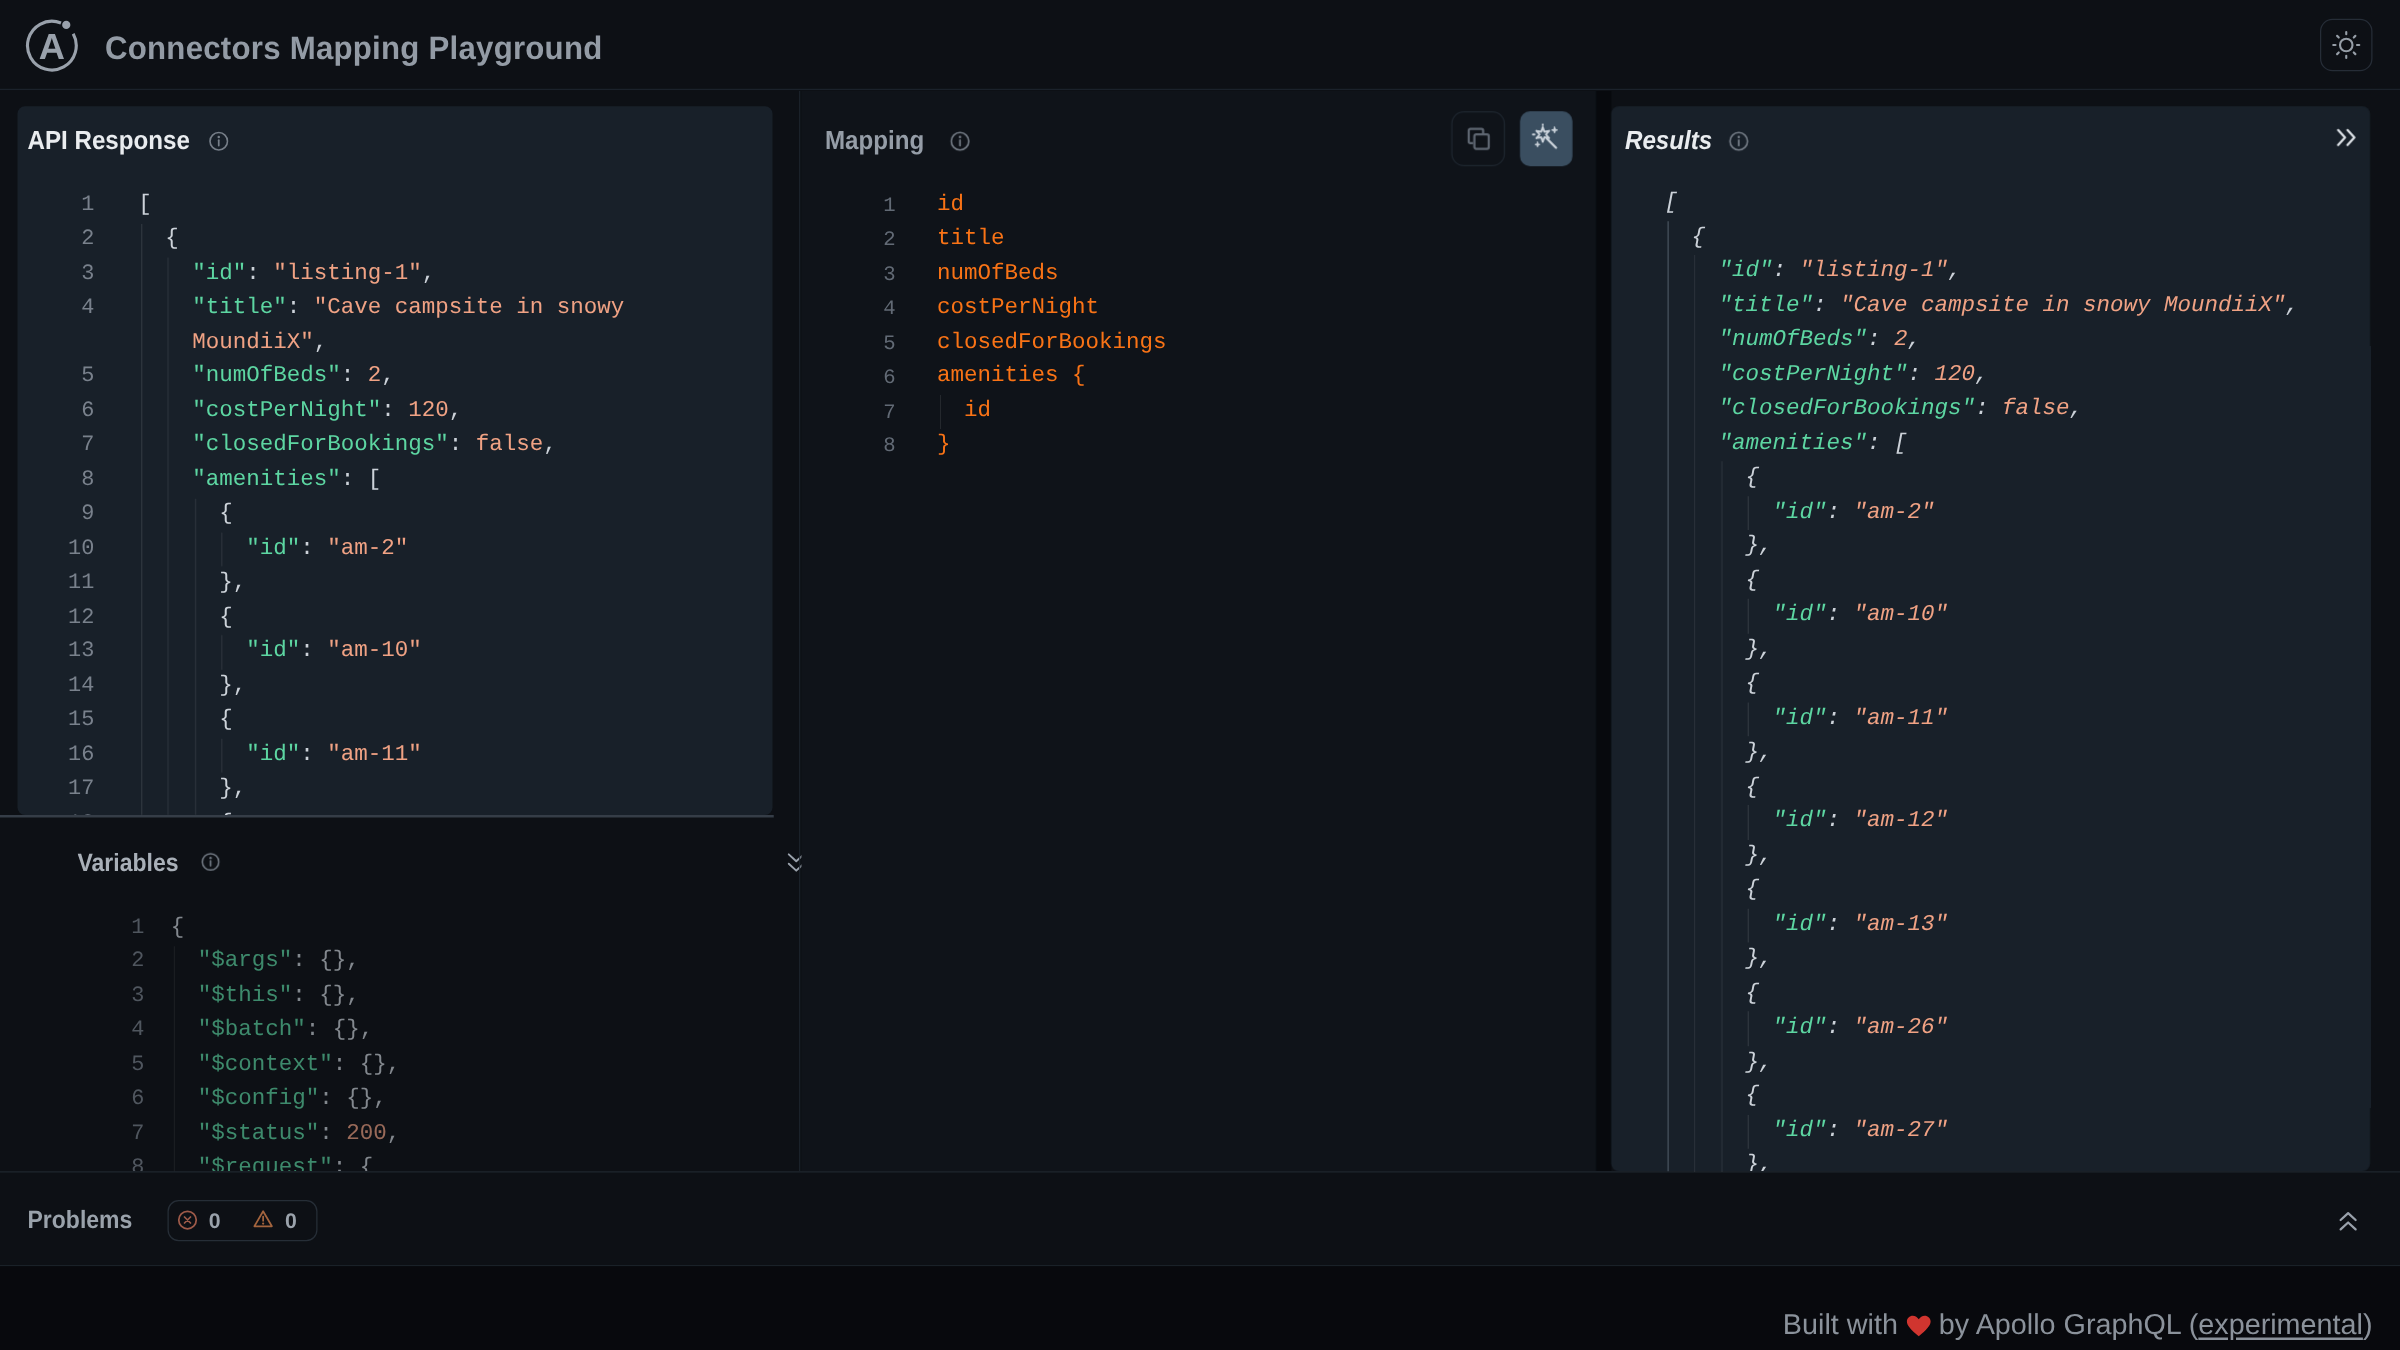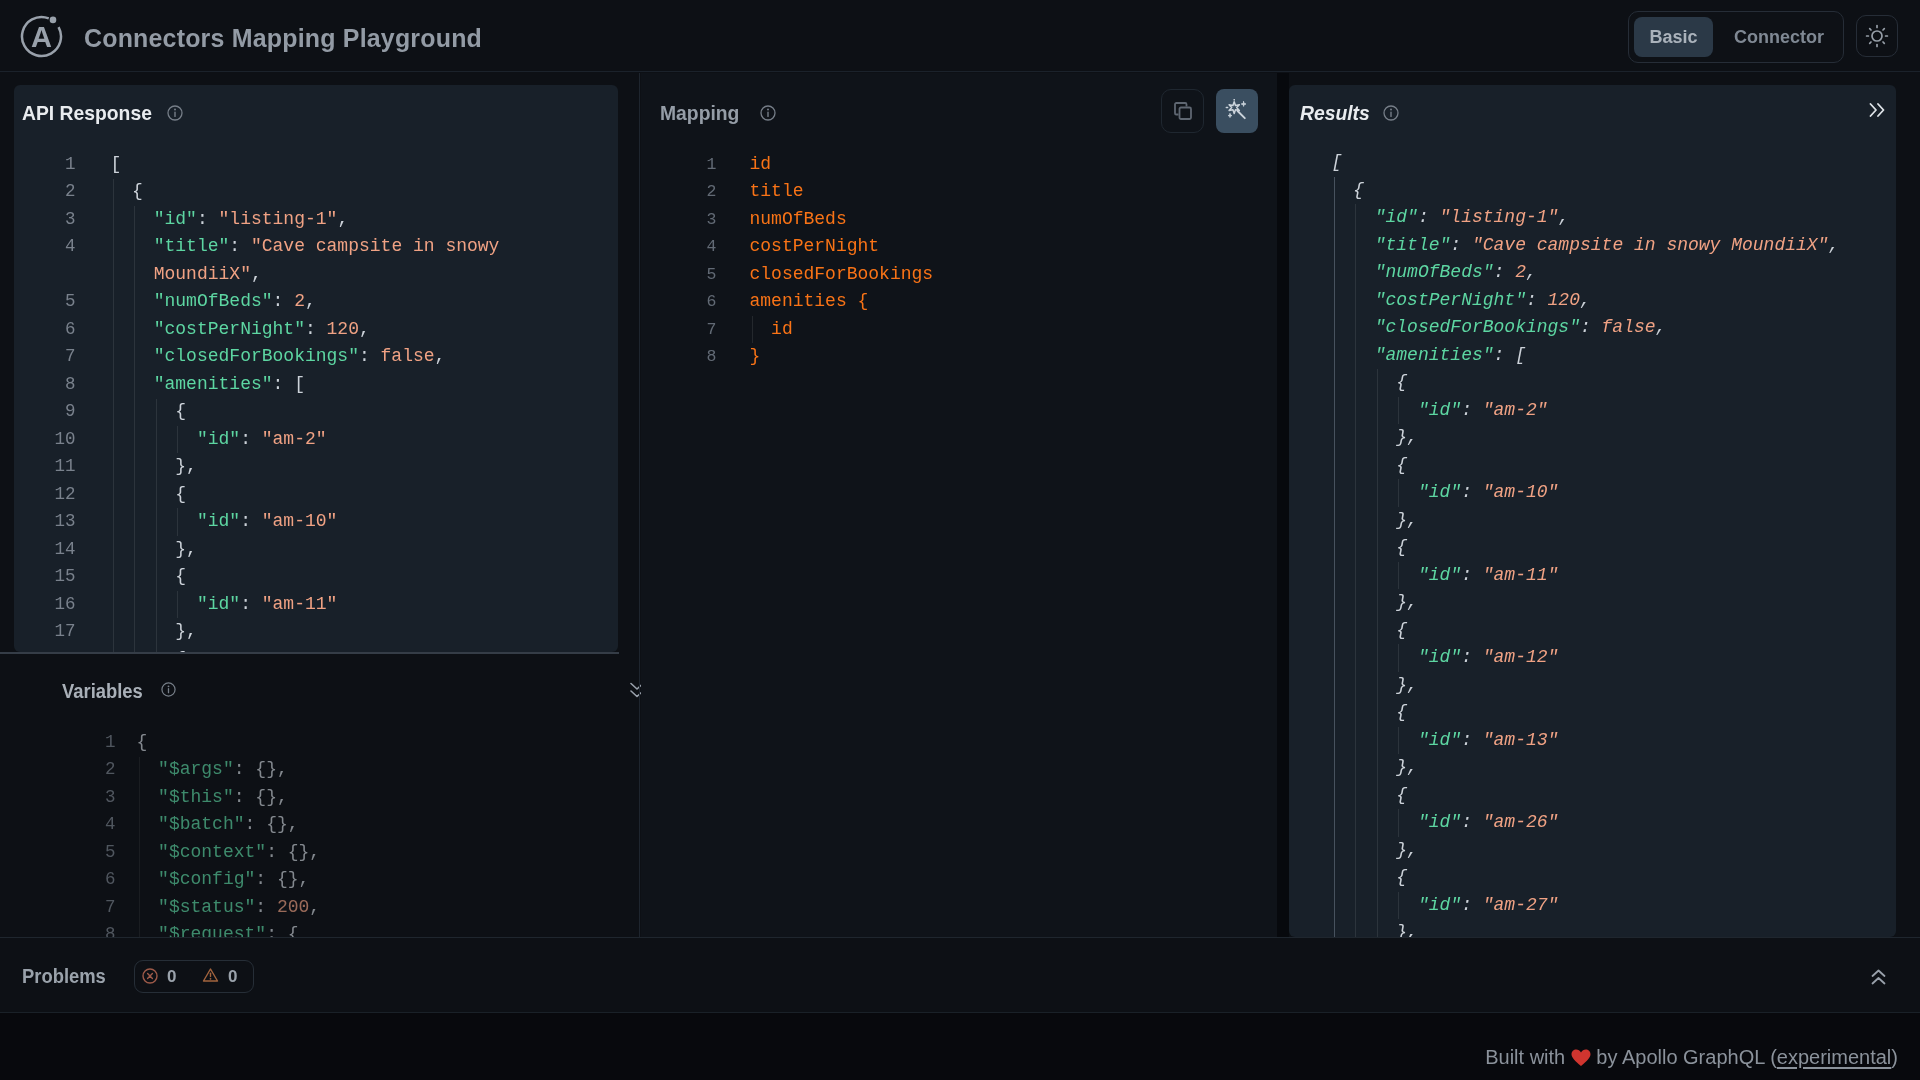--- a/index.html
+++ b/index.html
@@ -44,40 +44,35 @@
   .o { color:#f0a284; }   
   .guide { position:absolute; width:1px; background:rgba(255,255,255,0.09); }
   .guideB { position:absolute; width:1px; background:#47525e; }
   
   #mainline { left:0; top:937px; width:1920px; height:1px; background:#1f262e; }
   #problems { left:0; top:938px; width:1552px; height:74px; }
   #probbadge { left:134px; top:22px; width:120px; height:33px; border:1px solid #262e37;
     border-radius:9px; }
   #botline { left:0; top:1012px; width:1920px; height:1px; background:#1a2128; }
   #footer { left:0; top:1013px; width:1920px; height:67px; background:#08090d; }
-  #foottext { position:absolute; right:22px; top:33px; font-size:20px; color:#8b929b;
+  #foottext { position:absolute; right:22px; top:33px; font-size:23px; color:#8b929b;
     white-space:nowrap; transform:translateZ(0); }
   #foottext u { text-underline-offset:3px; }
 </style>
 </head>
 <body>
 <div id="app">
 
   <div class="abs" id="header">
     <svg class="abs" style="left:19px;top:14px;transform:translateZ(0)" width="45" height="45" viewBox="0 0 45 45">
       <circle cx="22.5" cy="22.5" r="19.5" fill="none" stroke="#99a1ab" stroke-width="2.5" stroke-dasharray="108.5 14" transform="rotate(-29 22.5 22.5)"></circle>
       <circle cx="34" cy="5.9" r="3.3" fill="#99a1ab"></circle>
       <text x="22.5" y="33" text-anchor="middle" font-family="Liberation Sans" font-weight="bold" font-size="29" fill="#99a1ab">A</text>
     </svg>
     <div class="abs" id="title">Connectors Mapping Playground</div>
-    <div class="abs" id="seg">
-      <div class="chip"></div>
-      <div class="lbl on">Basic</div>
-      <div class="lbl off">Connector</div>
-    </div>
     <div class="abs" id="sunbtn">
       <svg width="40" height="40" viewBox="0 0 40 40" style="position:absolute;left:0;top:0">
         <g stroke="#969ea7" stroke-width="1.7" fill="none" stroke-linecap="round">
           <circle cx="20" cy="20" r="5"></circle>
           <line x1="20" y1="9.6" x2="20" y2="11.4"></line>
           <line x1="20" y1="28.6" x2="20" y2="30.4"></line>
           <line x1="9.6" y1="20" x2="11.4" y2="20"></line>
           <line x1="28.6" y1="20" x2="30.4" y2="20"></line>
           <line x1="12.7" y1="12.7" x2="14" y2="14"></line>
           <line x1="26" y1="26" x2="27.3" y2="27.3"></line>

